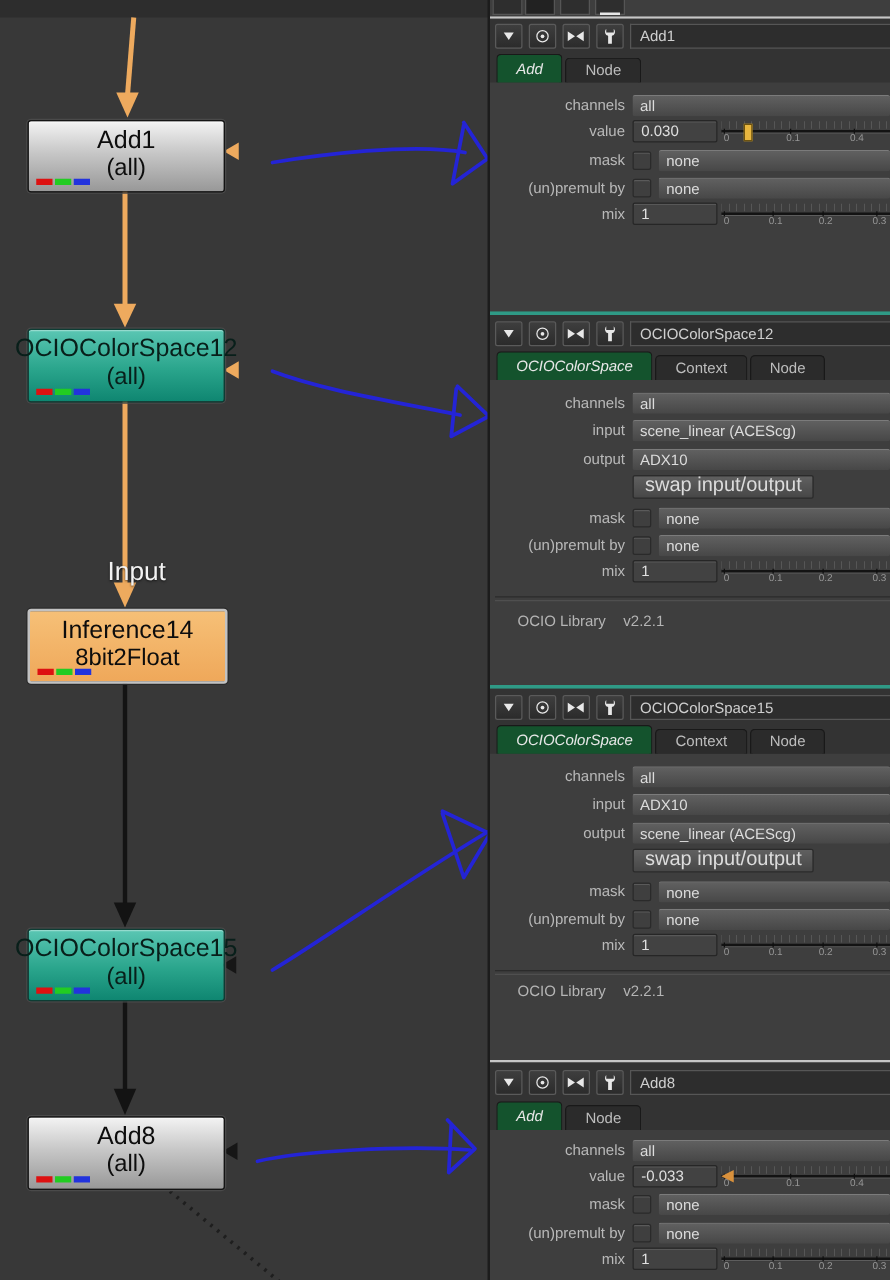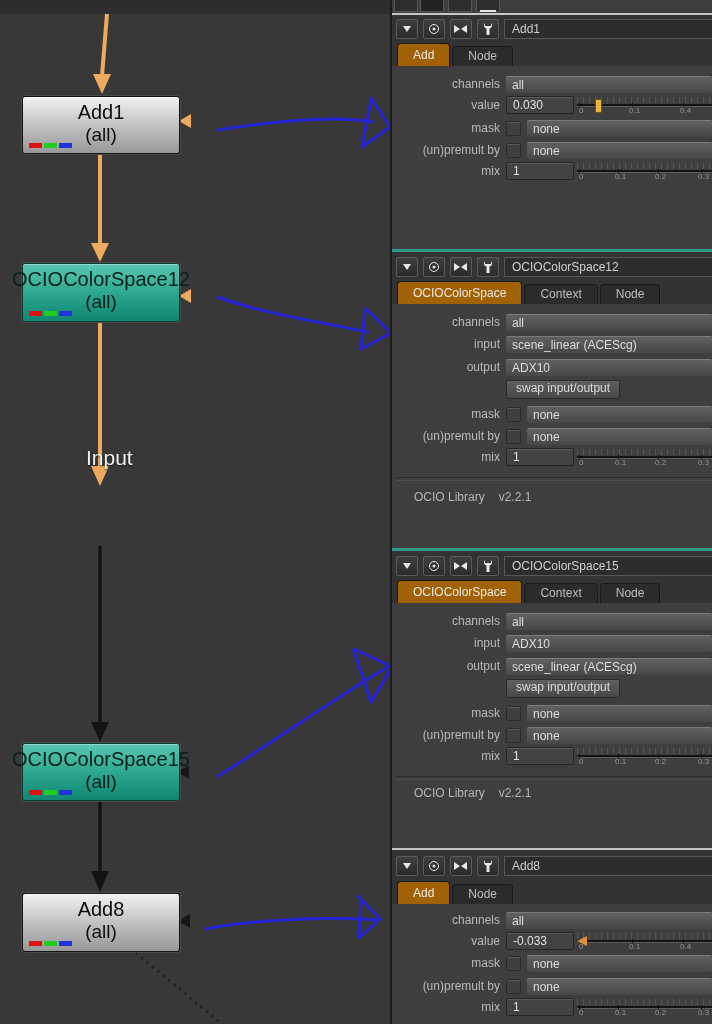--- a/index.html
+++ b/index.html
@@ -40,34 +40,34 @@
   .headzone{position:absolute;left:0;width:100%;background:#333333;}
   .phead{position:absolute;left:4px;right:0;height:22px;display:flex;align-items:center;}
   .pbtn{width:22px;height:20px;margin-right:5px;flex:none;display:flex;align-items:center;justify-content:center;
         background:linear-gradient(#3e3e3e,#2b2b2b);border:1px solid #5a5a5a;border-radius:2px;box-sizing:border-box;}
   .ptitle{flex:1;height:20px;background:#2d2d2d;border:1px solid #565656;border-right:none;
           color:#cfcfcf;font-size:12px;line-height:18px;padding-left:7px;box-sizing:border-box;}
   .ptabs{position:absolute;left:5px;right:0;height:22px;display:flex;align-items:flex-end;}
   .tab{height:19px;line-height:19px;padding:0 15px;margin-right:2px;background:#2b2b2b;
        border:1px solid #191919;border-bottom:none;border-radius:4px 4px 0 0;
        color:#bdbdbd;font-size:12px;}
-  .tab.active{background:#a16207;color:#e8e8e8;height:22px;line-height:22px;}
+  .tab.active{background:#14532d;color:#e8e8e8;height:22px;line-height:22px;font-style:italic;}
 
   .prow{position:absolute;left:0;right:0;height:18px;display:flex;align-items:center;}
   .lbl{width:108px;flex:none;text-align:right;color:#b9b9b9;font-size:12px;margin-right:6px;}
   .dd{flex:1;height:17px;background:linear-gradient(#606060,#474747);border-top:1px solid #7b7b7b;
       border-radius:2px;color:#dcdcdc;font-size:12px;line-height:17px;padding-left:6px;
       overflow:hidden;white-space:nowrap;box-sizing:border-box;}
   .num{width:68px;flex:none;height:18px;background:#424242;border:1px solid #262626;border-radius:2px;
        box-shadow:inset 0 1px 0 #585858;color:#e0e0e0;font-size:12px;line-height:16px;
        padding-left:6px;box-sizing:border-box;}
   .cb{width:13px;height:13px;flex:none;background:#3f3f3f;border:1px solid #2a2a2a;border-radius:2px;
       box-shadow:inset 0 1px 0 #5a5a5a;margin-right:6px;}
   .btnswap{height:17px;padding:0 9px;background:linear-gradient(#606060,#474747);
-       border:1px solid #2b2b2b;border-radius:2px;color:#dcdcdc;font-size:12px;line-height:15px;}
+       border:1px solid #2b2b2b;border-radius:2px;color:#dcdcdc;font-size:16px;line-height:15px;}
   .slider{flex:1;position:relative;height:18px;margin-left:3px;overflow:hidden;}
   .minor{position:absolute;left:0;right:0;top:1px;height:6px;opacity:.55;
          background:repeating-linear-gradient(90deg,#6a6a6a 0 1px,transparent 1px 6px);}
   .trk{position:absolute;left:0;right:0;top:8px;height:2px;background:#131313;border-bottom:1px solid #5d5d5d;}
   .tick{position:absolute;top:7px;width:1px;height:4px;background:#0f0f0f;}
   .tlab{position:absolute;top:10px;font-size:8px;color:#969696;}
   .handle{position:absolute;top:3px;width:5px;height:12px;background:#e7b53e;border:1px solid #6d5310;}
   .handle-left{position:absolute;top:4px;left:0;width:0;height:0;
          border-right:10px solid #d9913c;border-top:5px solid transparent;border-bottom:5px solid transparent;}
   .hr{position:absolute;left:4px;right:0;height:2px;border-top:1px solid #2b2b2b;border-bottom:1px solid #4f4f4f;}
@@ -148,20 +148,29 @@
       <div class="t2" style="color:#081f1a;">(all)</div>
       <div class="strips">
           <i style="background:#dd1111"></i>
           <i style="background:#22cc22"></i>
           <i style="background:#2233dd"></i>
         </div>
     </div>
 
     <div class="input-label">Input</div>
 
+    <div class="node node-orange" style="top:487px;height:56px;">
+      <div class="t1">Inference14</div>
+      <div class="t2">8bit2Float</div>
+      <div class="strips">
+          <i style="background:#dd1111"></i>
+          <i style="background:#22cc22"></i>
+          <i style="background:#2233dd"></i>
+        </div>
+    </div>
 
     <div class="node node-teal" style="top:743px;height:56px;">
       <div class="t1" style="color:#081f1a;">OCIOColorSpace15</div>
       <div class="t2" style="color:#081f1a;">(all)</div>
       <div class="strips">
           <i style="background:#dd1111"></i>
           <i style="background:#22cc22"></i>
           <i style="background:#2233dd"></i>
         </div>
     </div>

